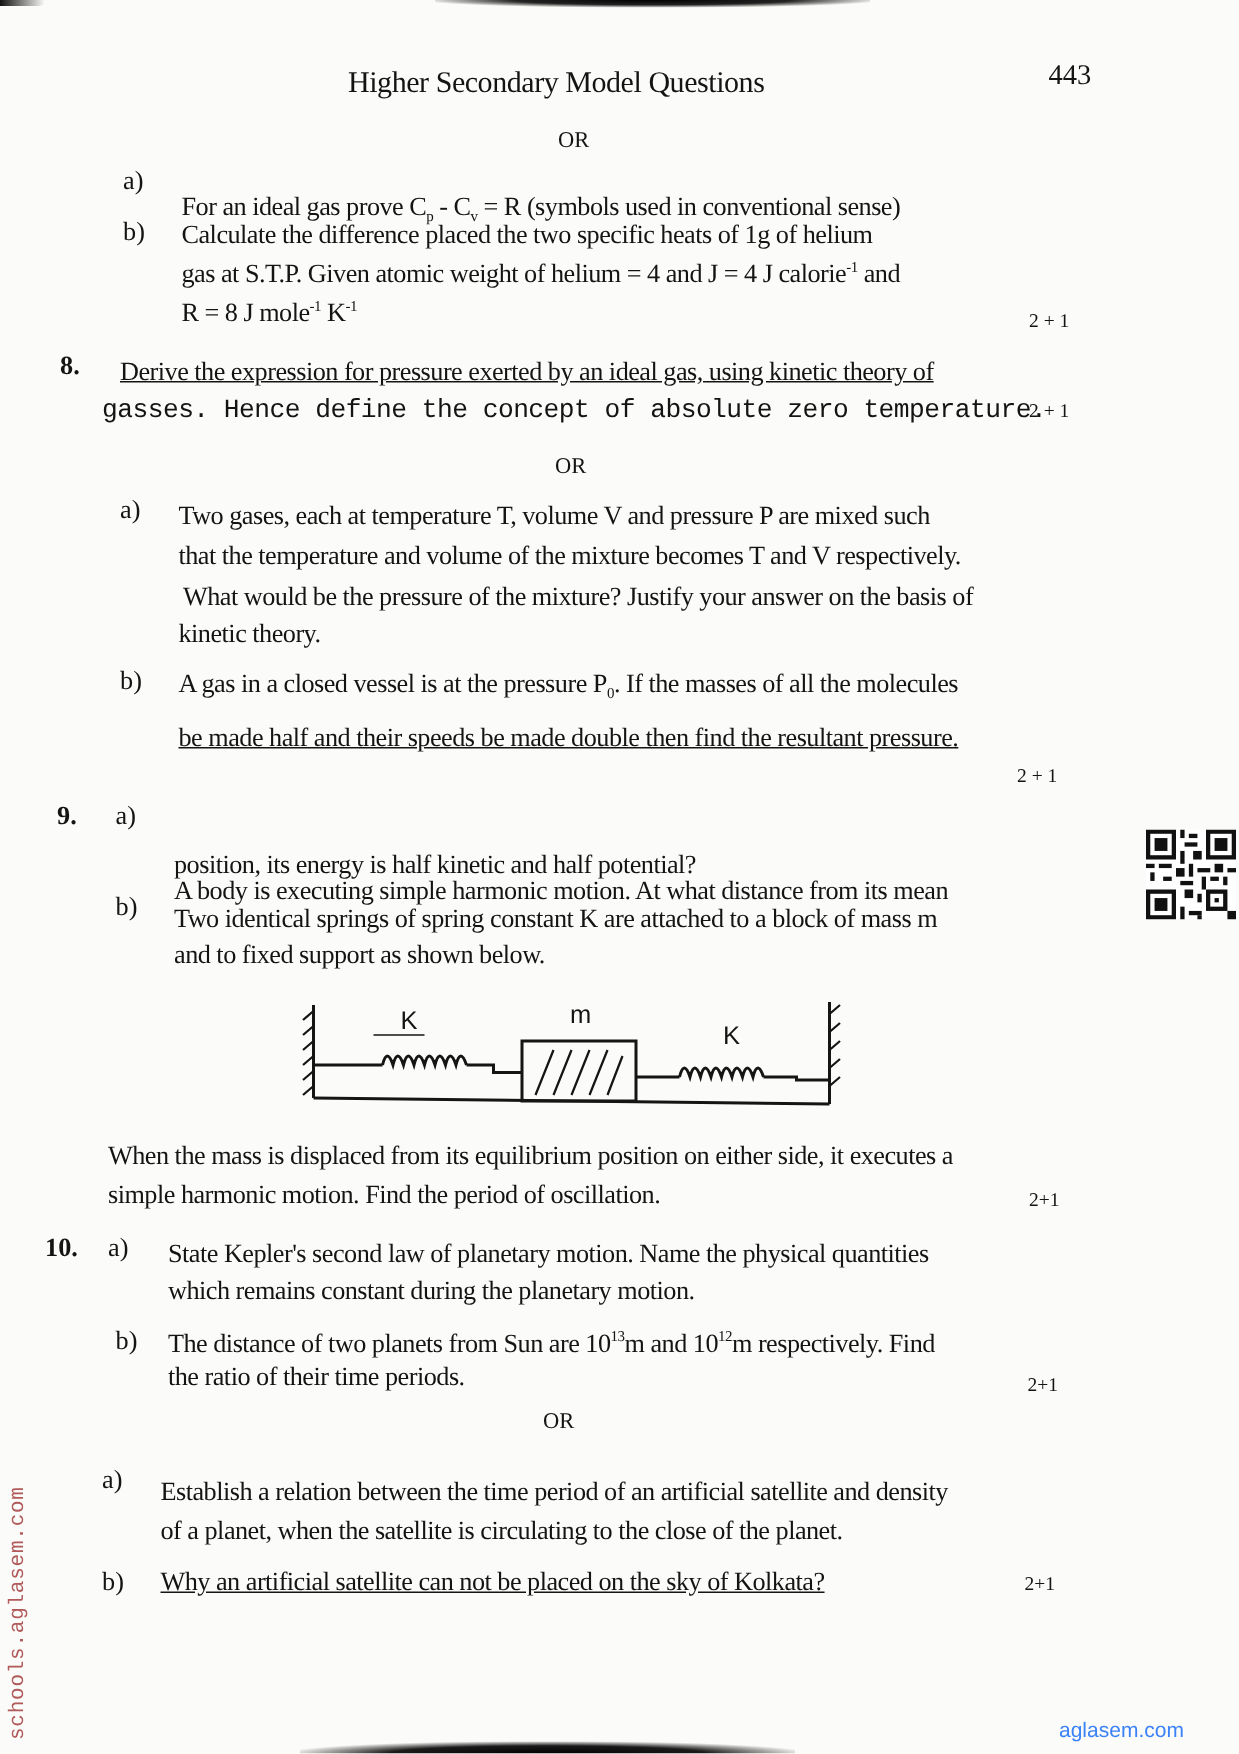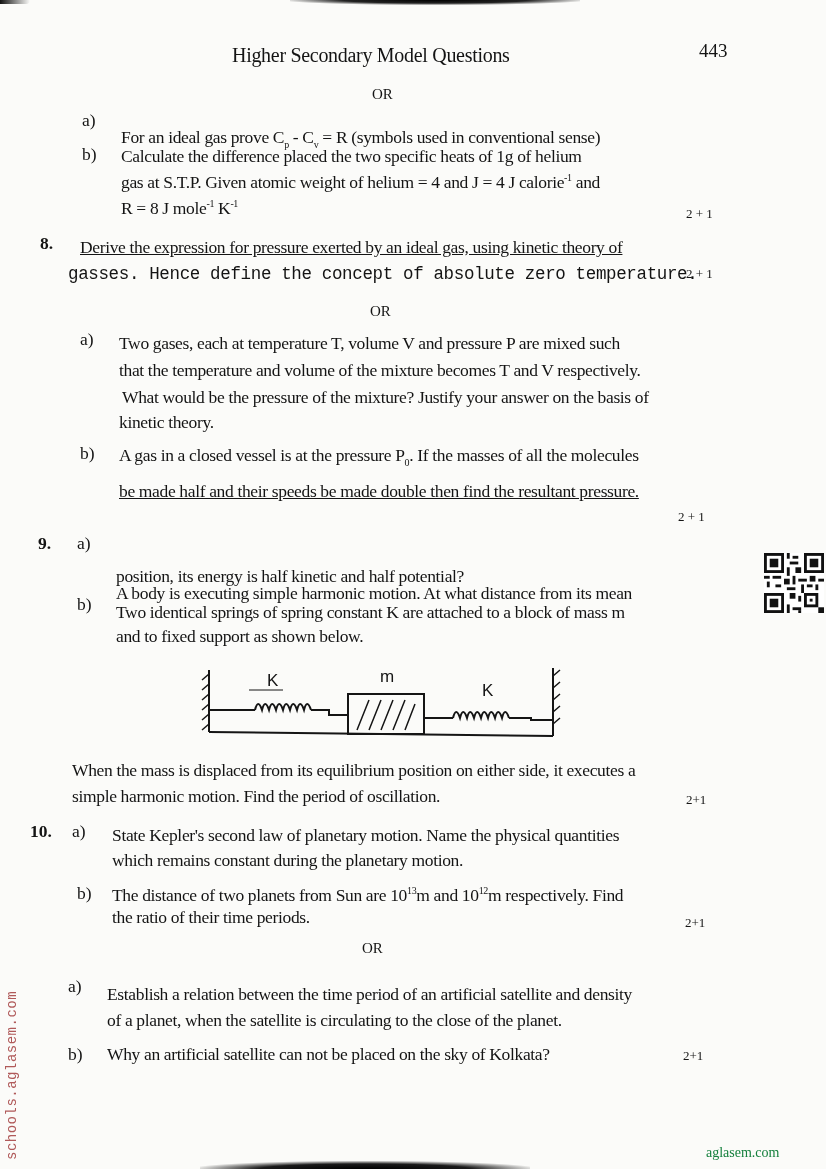--- a/index.html
+++ b/index.html
@@ -37,22 +37,22 @@
     background: #fff;
   }
   .watermark-side {
     position: absolute; left: 4px; top: 1160px;
     transform: rotate(-90deg); transform-origin: left top;
     font-family: "Liberation Mono", "DejaVu Sans Mono", monospace;
     font-size: 14px; color: #b05a5a; white-space: nowrap; letter-spacing: 0.5px;
   }
   .watermark-bottom {
     position: absolute; left: 706px; top: 1145px;
-    font-family: Liberation Serif, serif;
-    font-size: 14px; color: #15803d; white-space: nowrap;
+    font-family: Liberation Sans, sans-serif;
+    font-size: 14px; color: #3b82f6; white-space: nowrap;
   }
 </style>
 </head>
 <body>
 
 <div class="scan-corner"></div>
 <div class="scan-shadow-top"></div>
 <div class="scan-shadow-bottom"></div>
 
 <div class="abs header-title">Higher Secondary Model Questions</div>
@@ -195,17 +195,17 @@
 <div class="abs line" style="left:112px; top:907px;">the ratio of their time periods.</div>
 <div class="abs marks" style="left:685px; top:915px;">2+1</div>
 
 <div class="abs or" style="left:362px; top:940px;">OR</div>
 
 <div class="abs label" style="left:68px; top:976px;">a)</div>
 <div class="abs line" style="left:107px; top:984px;">Establish a relation between the time period of an artificial satellite and density</div>
 <div class="abs line" style="left:107px; top:1010px;">of a planet, when the satellite is circulating to the close of the planet.</div>
 
 <div class="abs label" style="left:68px; top:1044px;">b)</div>
-<div class="abs line" style="left:107px; top:1044px;">Why an artificial satellite can not be placed on the sky of Kolkata?</div>
+<div class="abs line" style="left:107px; top:1044px;text-decoration:underline;">Why an artificial satellite can not be placed on the sky of Kolkata?</div>
 <div class="abs marks" style="left:683px; top:1048px;">2+1</div>
 
 <div class="watermark-side">schools.aglasem.com</div>
 <div class="watermark-bottom">aglasem.com</div>
 
 </body></html>

